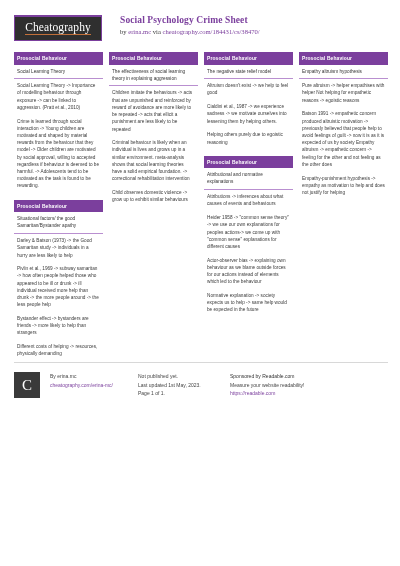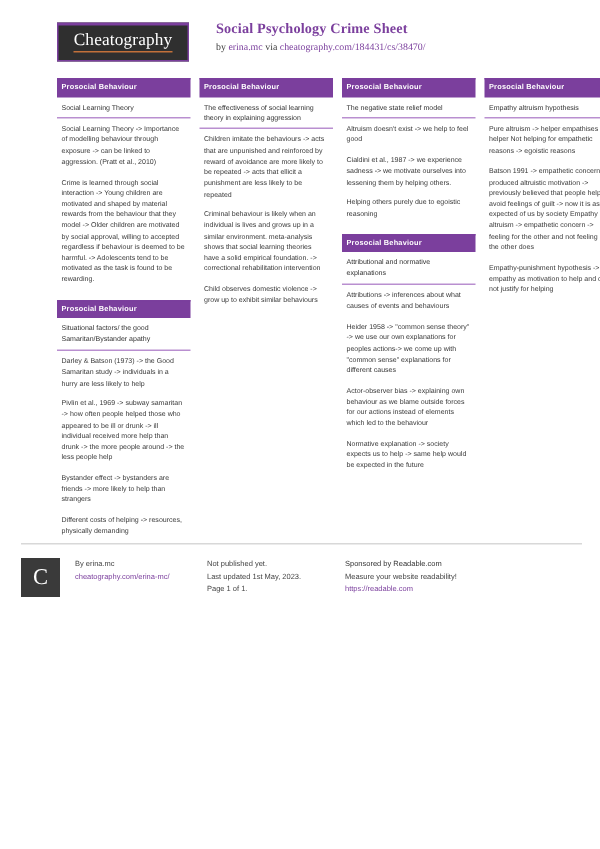--- a/index.html
+++ b/index.html
@@ -7,21 +7,20 @@
     margin: 0; padding: 0;
     width: 400px; height: 566px;
     background: #ffffff;
     font-family: "Liberation Sans", sans-serif;
   }
   .page {
     position: relative;
     width: 400px; height: 434px;
     background: #fff;
     overflow: hidden;
-    padding-left: 24px;
   }
 
   
   .header {
     display: flex;
     align-items: flex-start;
     padding: 14px 12px 8px 14px;
     height: 52px;
   }
   .logo-box {

